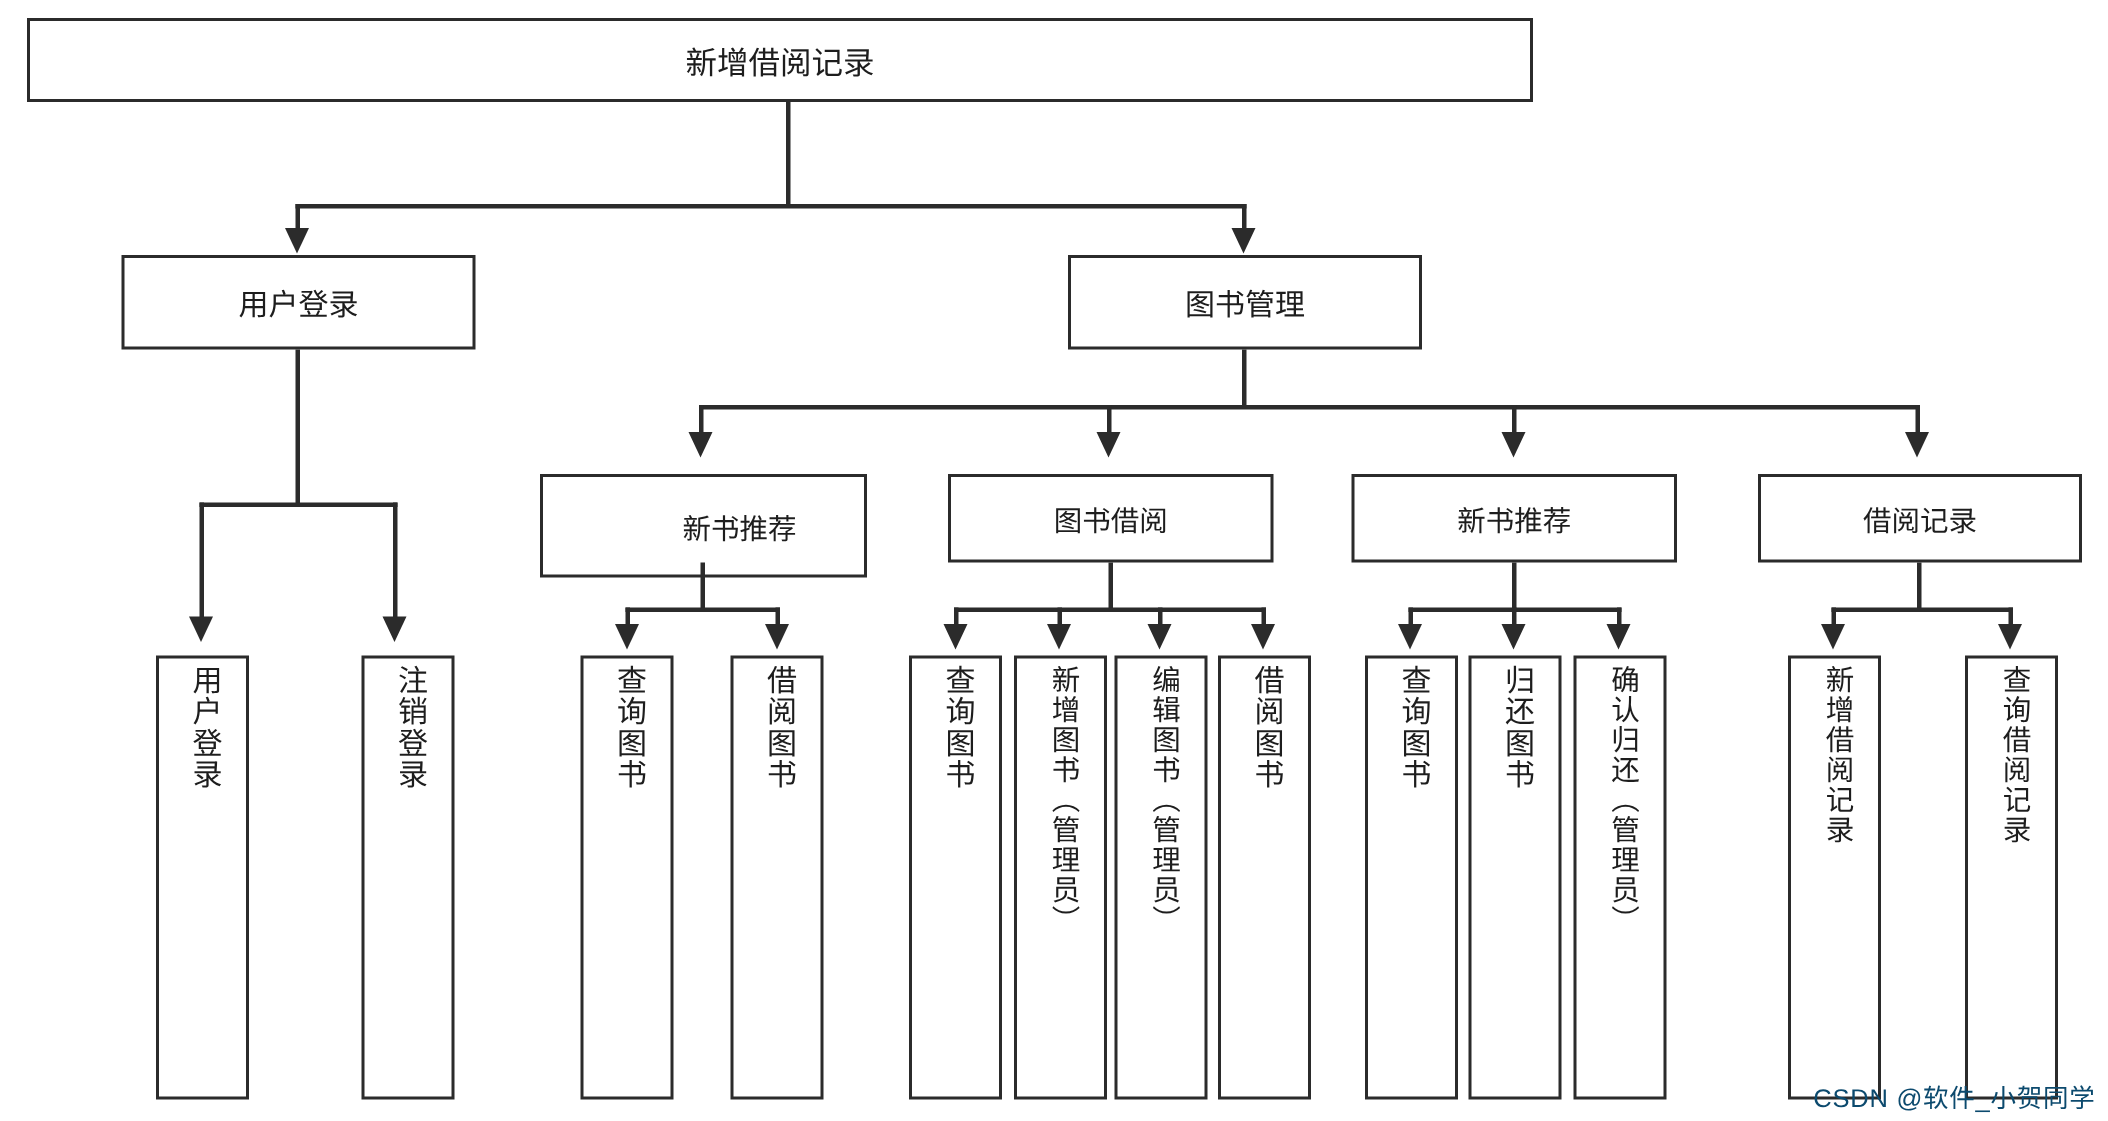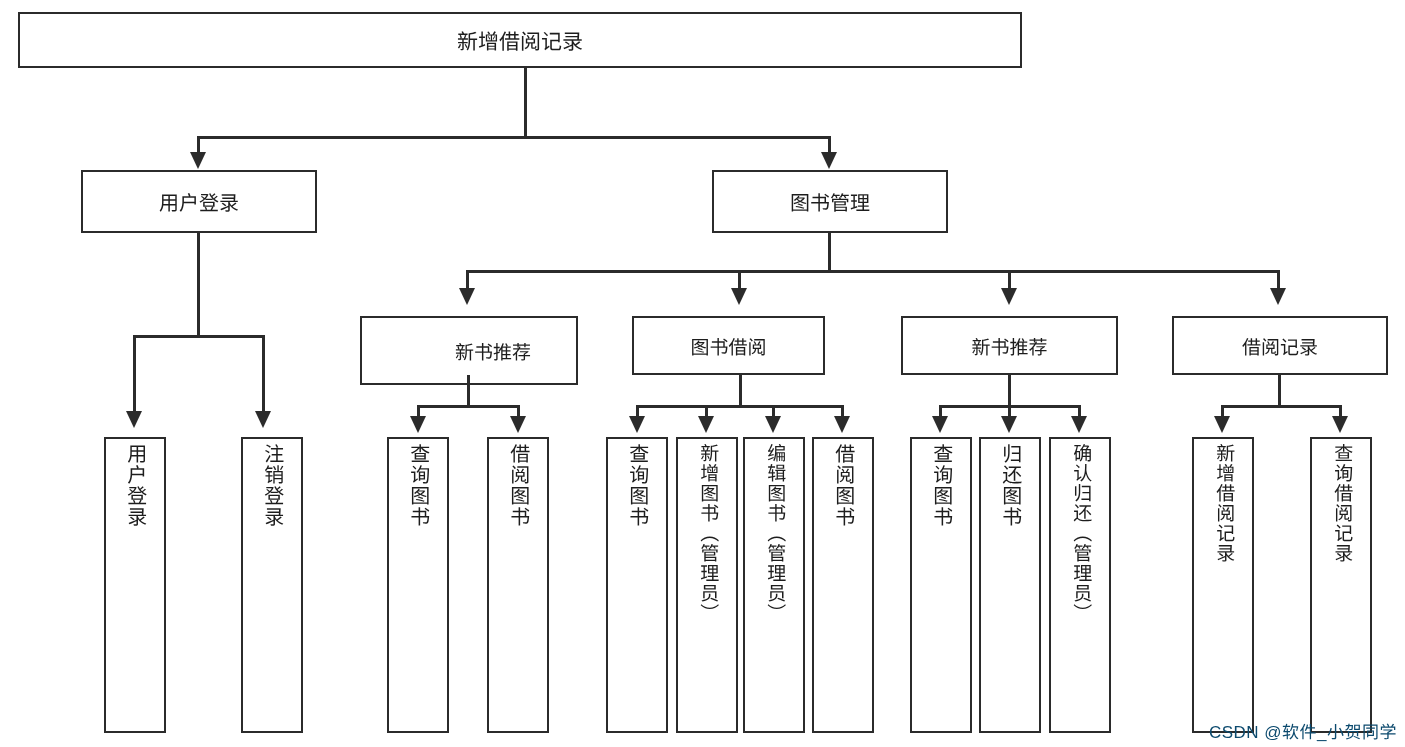--- a/index.html
+++ b/index.html
@@ -110,21 +110,21 @@
   <div class="seg vseg" style="left:738px;top:270px;width:3px;height:20px;"></div>
   <div class="arrow" style="left:731px;top:288px;"></div>
   <div class="seg vseg" style="left:1008px;top:270px;width:3px;height:20px;"></div>
   <div class="arrow" style="left:1001px;top:288px;"></div>
   <div class="seg vseg" style="left:1277px;top:270px;width:3px;height:20px;"></div>
   <div class="arrow" style="left:1270px;top:288px;"></div>
 
   <div class="node lvl3" style="left:360px;top:316px;width:218px;height:69px;padding-left:48px;">
     <span>新书推荐</span>
   </div>
-  <div class="node lvl3" style="left:632px;top:316px;width:193px;height:59px;align-items:center;">
+  <div class="node lvl3" style="left:632px;top:316px;width:217px;height:59px;align-items:center;">
     <span>图书借阅</span>
   </div>
   <div class="node lvl3" style="left:901px;top:316px;width:217px;height:59px;">
     <span>新书推荐</span>
   </div>
   <div class="node lvl3" style="left:1172px;top:316px;width:216px;height:59px;">
     <span>借阅记录</span>
   </div>
 
   <div class="seg vseg" style="left:467px;top:375px;width:3px;height:32px;"></div>

